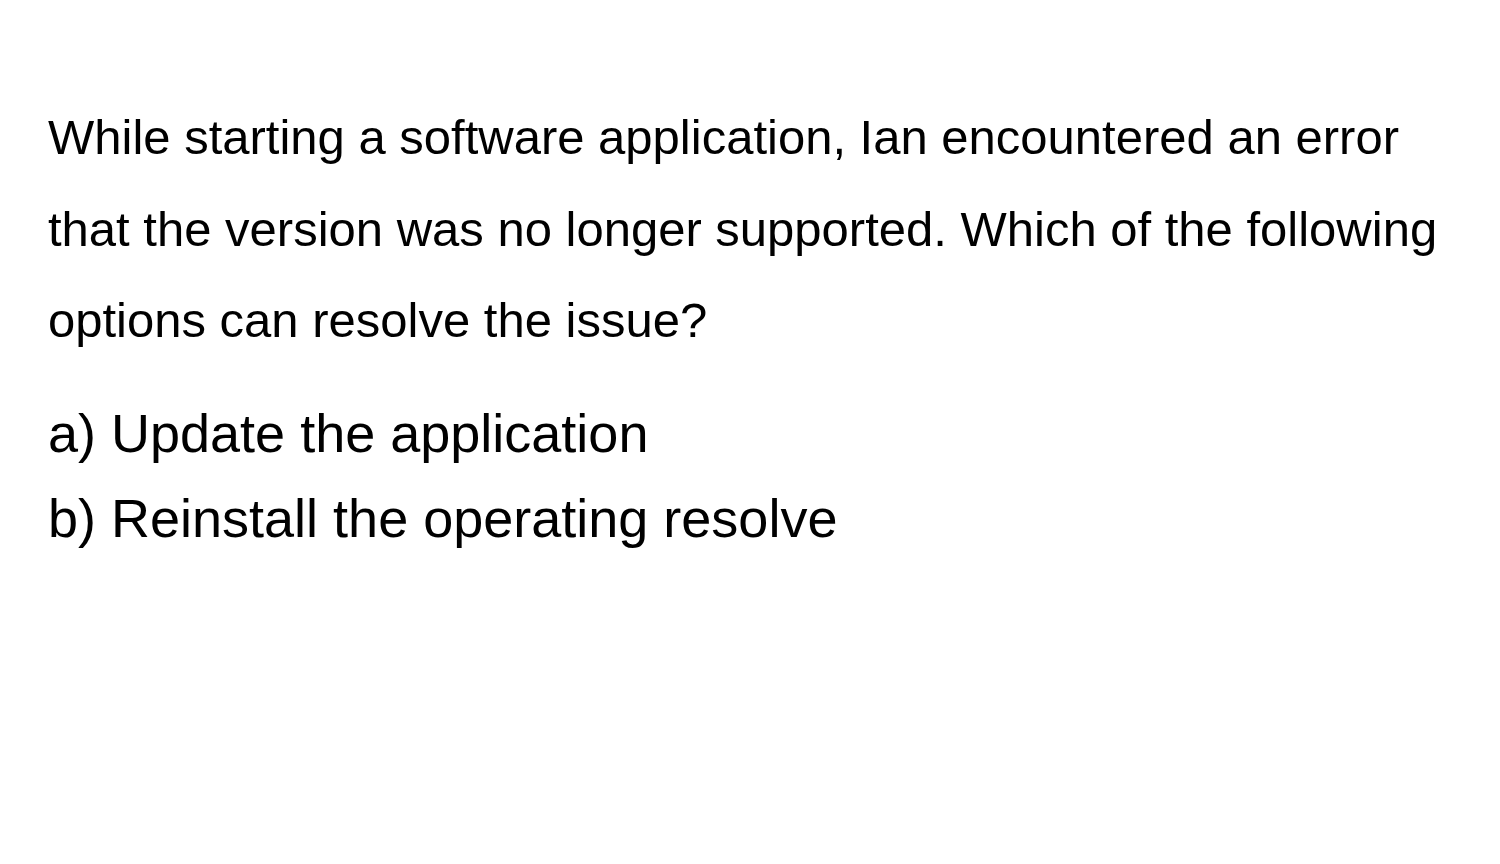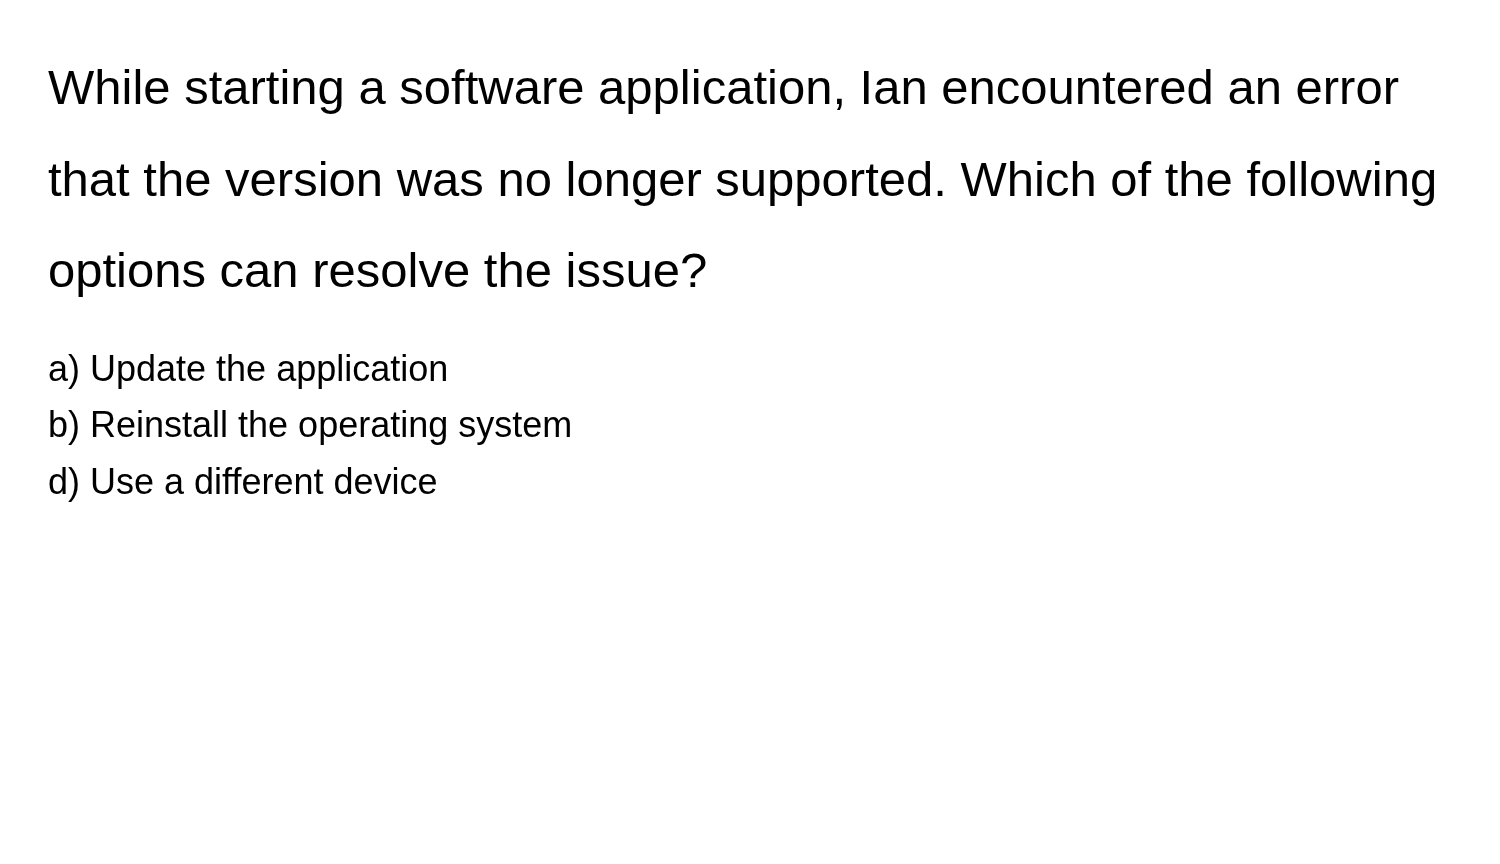--- a/index.html
+++ b/index.html
@@ -5,42 +5,41 @@
   html, body {
     margin: 0;
     padding: 0;
     width: 1500px;
     height: 864px;
     background: #ffffff;
     font-family: -apple-system, "Helvetica Neue", Helvetica, Arial, sans-serif;
     color: #000000;
   }
   .page {
-    padding: 42px 48px 0 48px;
+    padding: 92px 48px 0 48px;
     box-sizing: border-box;
   }
   .question {
     font-size: 49px;
     line-height: 1.87;
     font-weight: 400;
     letter-spacing: 0px;
   }
   .options {
     margin-top: 24px;
   }
   .option {
-    font-size: 36px;
+    font-size: 54px;
     line-height: 1.57;
     font-weight: 400;
     letter-spacing: 0px;
   }
 </style>
 </head>
 <body>
 
 <div class="page">
   <div class="question">While starting a software application, Ian encountered an error that the version was no longer supported. Which of the following options can resolve the issue?</div>
   <div class="options">
     <div class="option">a) Update the application</div>
-    <div class="option">b) Reinstall the operating system</div>
-    <div class="option">d) Use a different device</div>
+    <div class="option">b) Reinstall the operating resolve</div>
   </div>
 </div>
 
 </body></html>

